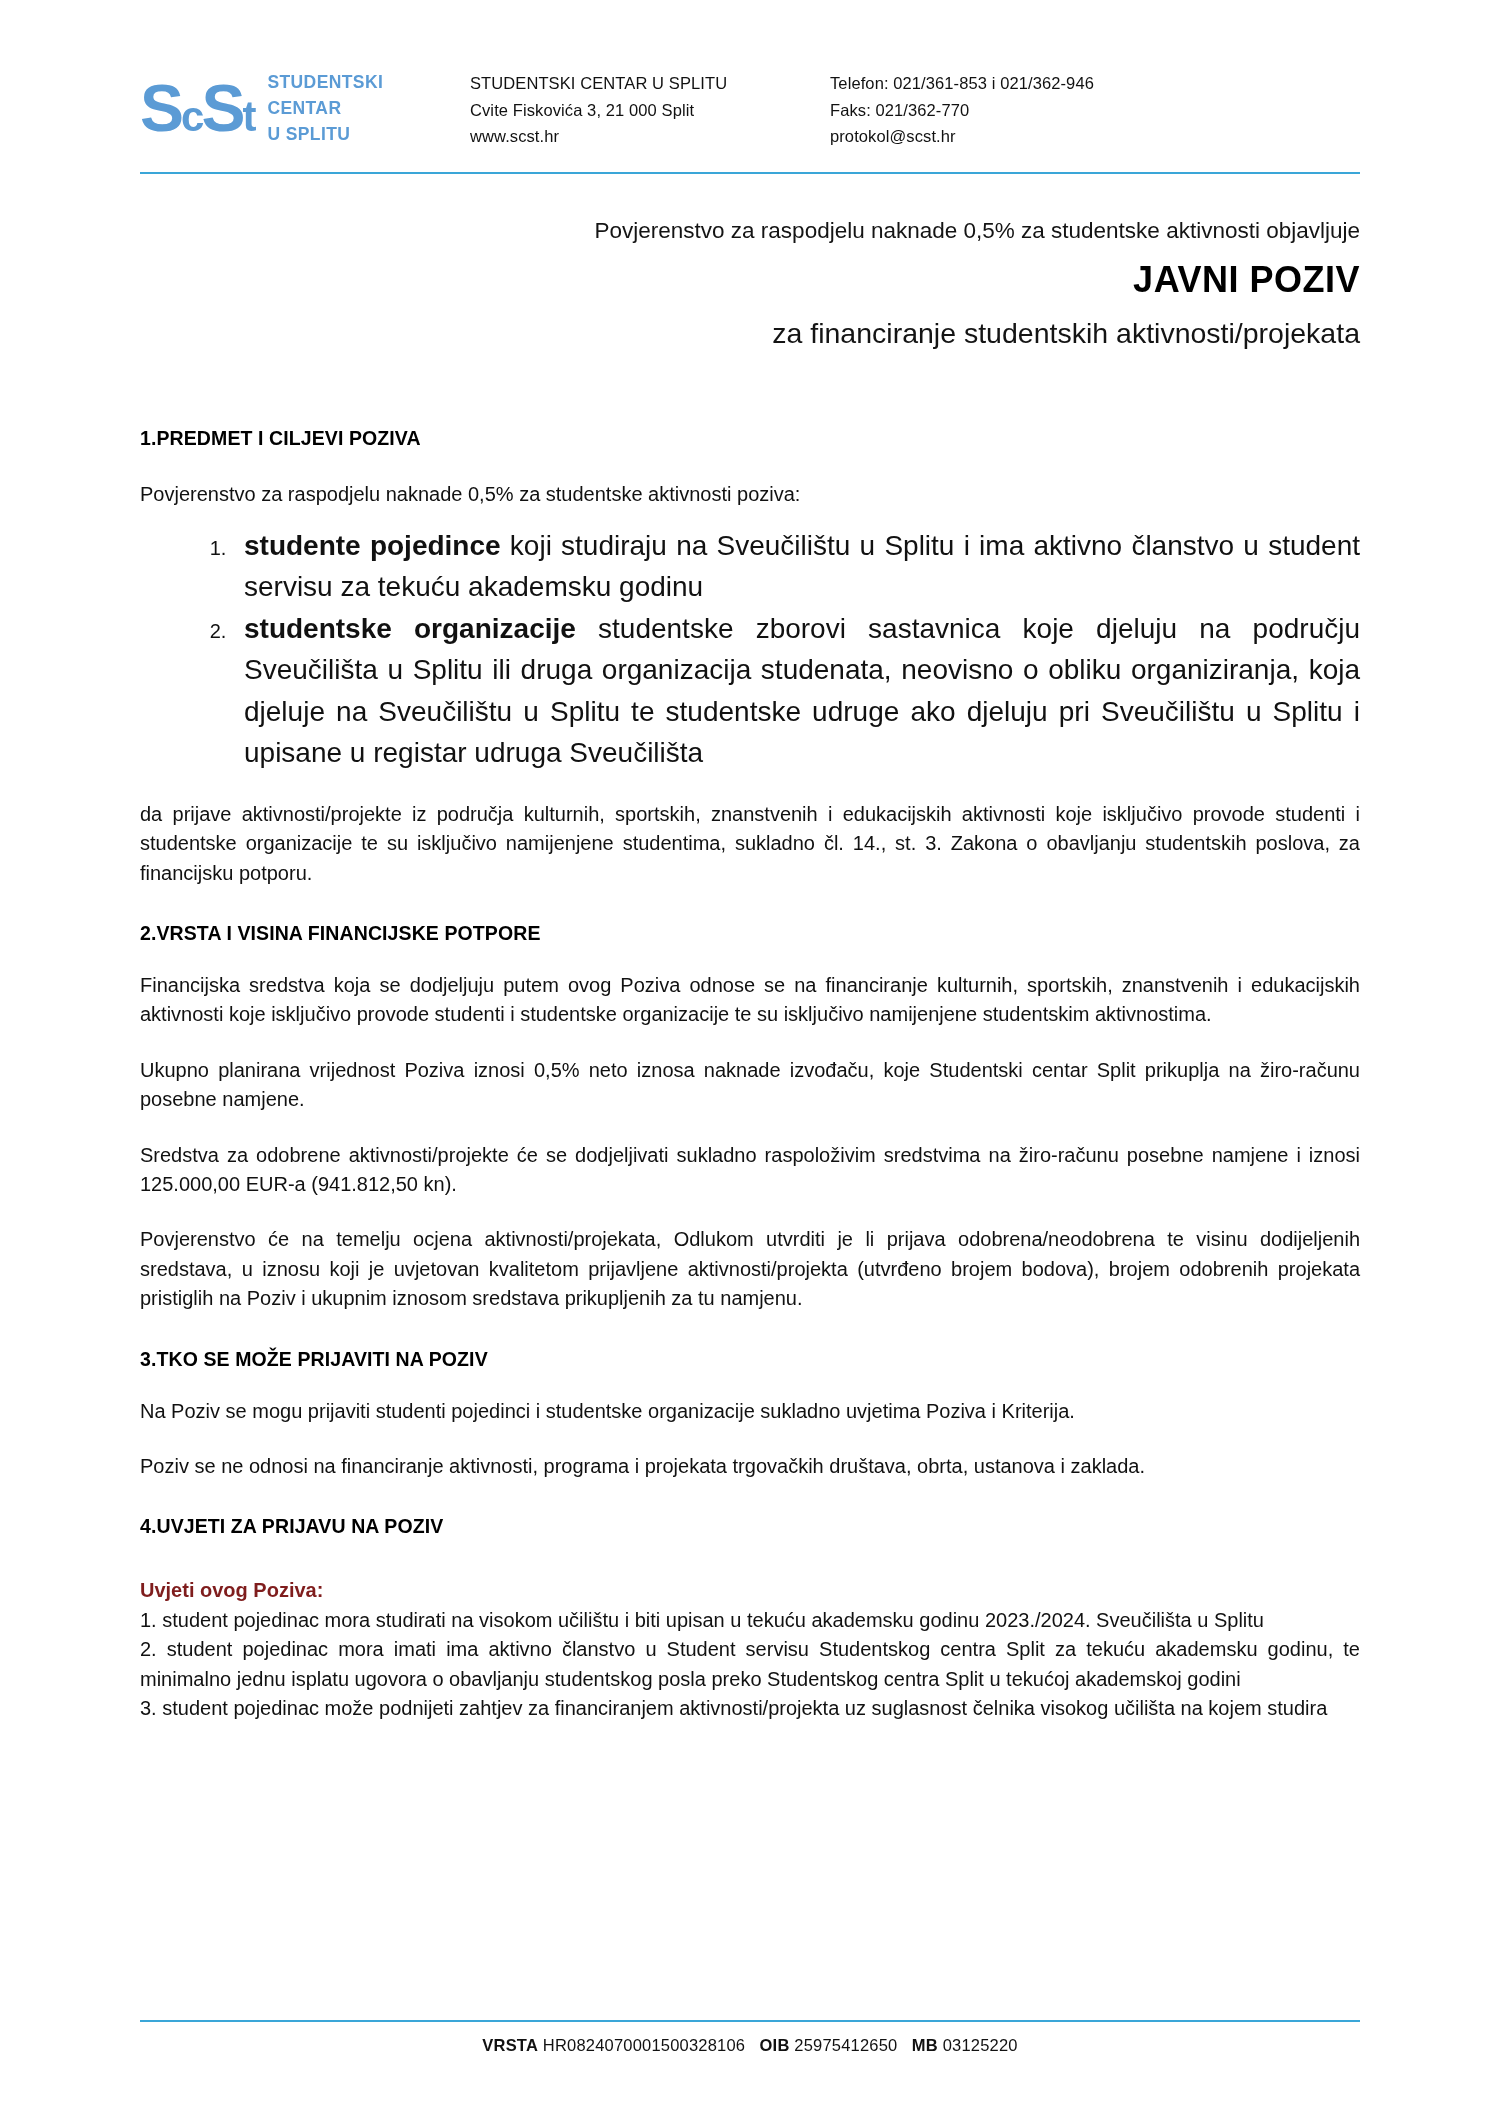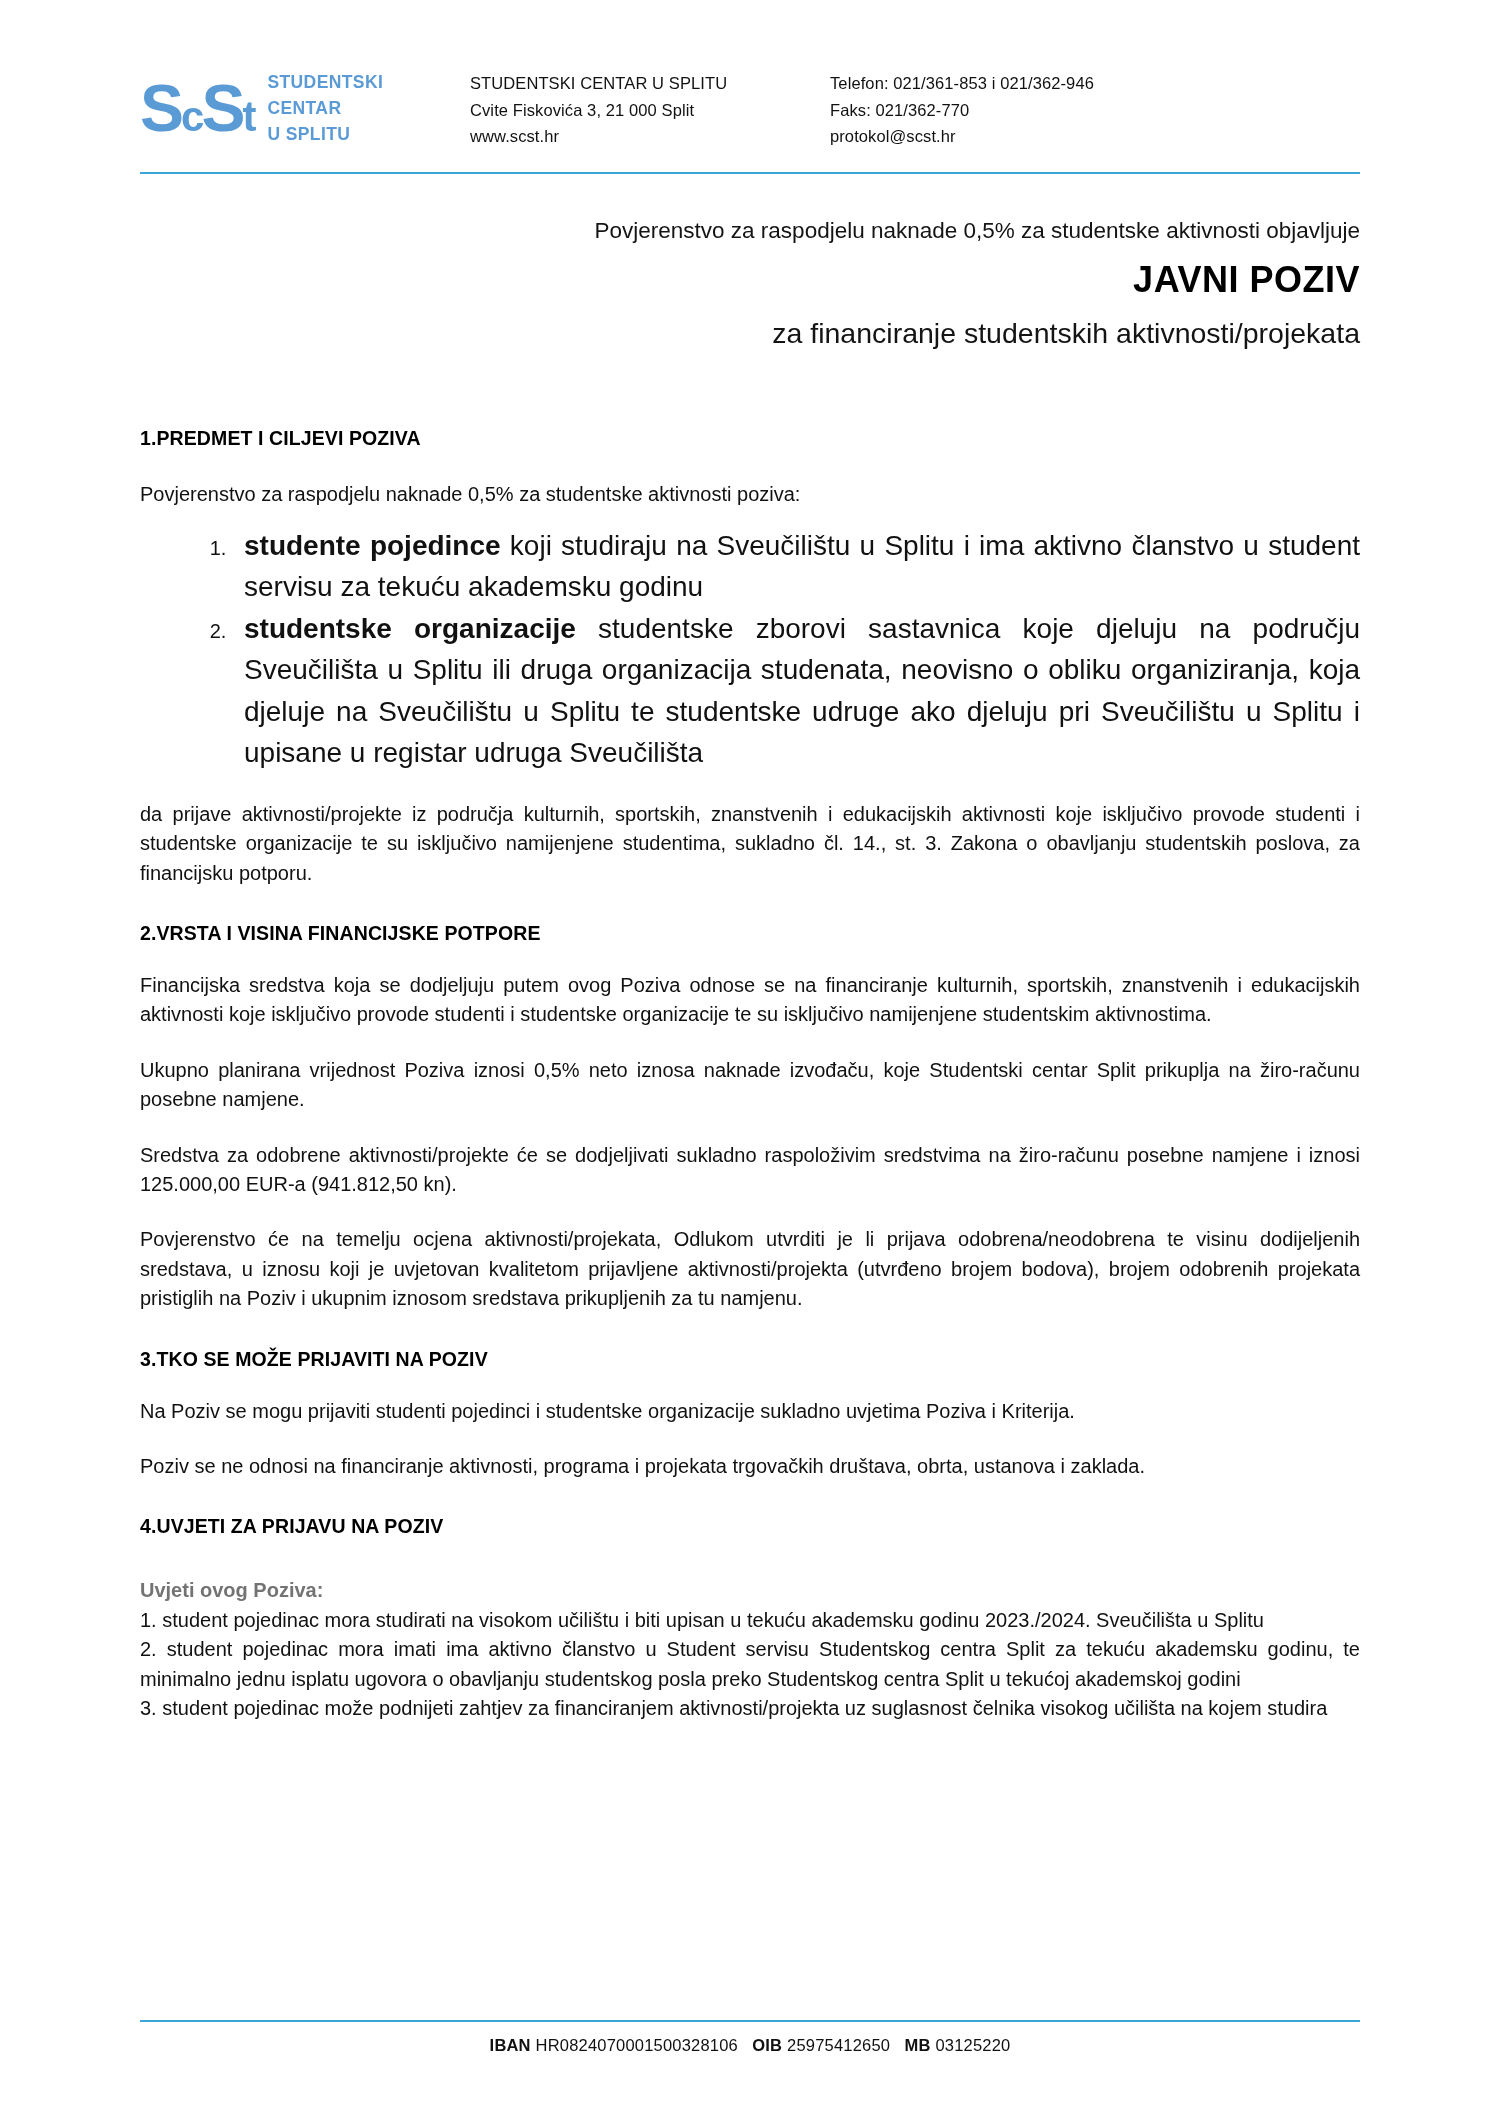--- a/index.html
+++ b/index.html
@@ -149,21 +149,21 @@
   .cond-line {
     font-size: 20px;
     line-height: 1.47;
     text-align: justify;
     color: #111;
   }
   .cond-head {
     font-size: 20px;
     font-weight: bold;
     line-height: 1.47;
-    color: #737373;
+    color: #7f1d1d;
   }
 
   
   .footer {
     position: absolute;
     left: 0;
     top: 2020px;
     width: 1500px;
     text-align: center;
   }
@@ -255,21 +255,21 @@
     <div class="cond-head">Uvjeti ovog Poziva:</div>
     <div class="cond-line">1. student pojedinac mora studirati na visokom učilištu i biti upisan u tekuću akademsku godinu 2023./2024. Sveučilišta u Splitu</div>
     <div class="cond-line">2. student pojedinac mora imati ima aktivno članstvo u Student servisu Studentskog centra Split za tekuću akademsku godinu, te minimalno jednu isplatu ugovora o obavljanju studentskog posla preko Studentskog centra Split u tekućoj akademskoj godini</div>
     <div class="cond-line">3. student pojedinac može podnijeti zahtjev za financiranjem aktivnosti/projekta uz suglasnost čelnika visokog učilišta na kojem studira</div>
 
   </div>
 
   <div class="footer">
     <div class="rule-bottom"></div>
     <div class="footer-inner">
-      <b>IBAN</b>
+      <b>VRSTA</b>
       <span>HR0824070001500328106</span>
       &nbsp;
       <b>OIB</b>
       <span>25975412650</span>
       &nbsp;
       <b>MB</b>
       <span>03125220</span>
     </div>
   </div>
 

